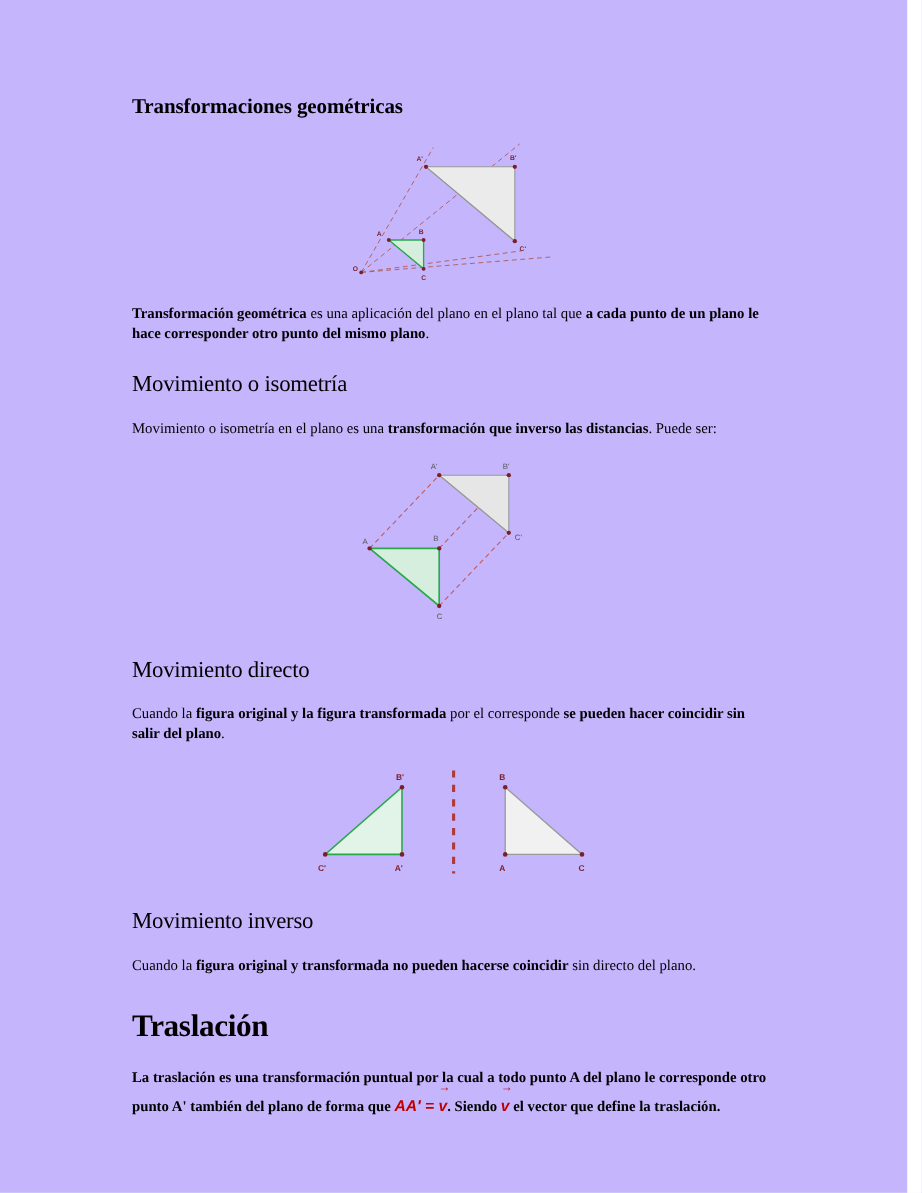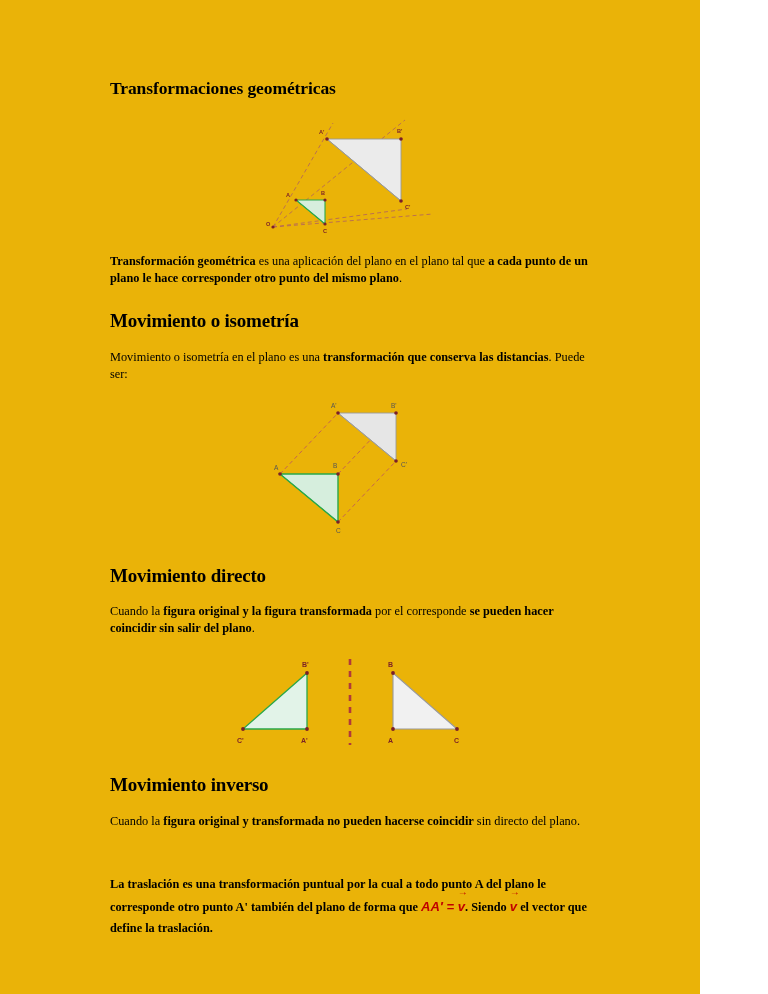--- a/index.html
+++ b/index.html
@@ -9,40 +9,40 @@
     background: #ffffff;
   }
   body {
     width: 768px;
     height: 994px;
     font-family: "Liberation Serif", "DejaVu Serif", serif;
     color: #000000;
     overflow: hidden;
   }
   .page {
-    width: 700px;
+    width: 756px;
     height: 994px;
     position: relative;
-    background: #eab308;
+    background: #c4b5fd;
     box-sizing: border-box;
     padding: 0 110px 0 110px;
   }
   .content {
     padding-top: 78px;
   }
   h1.title {
     font-size: 17.5px;
     font-weight: bold;
     margin: 0 0 0 0;
     letter-spacing: -0.1px;
     line-height: 1.2;
   }
   h2.heading {
     font-size: 19px;
-    font-weight: bold;
+    font-weight: normal;
     margin: 0;
     line-height: 1.25;
     letter-spacing: -0.2px;
   }
   h1.bigheading {
     font-size: 26px;
     font-weight: bold;
     margin: 0;
     line-height: 1.2;
     letter-spacing: -0.3px;
@@ -146,21 +146,21 @@
     <div class="sp-fig-para"></div>
 
     <p class="para"><b>Transformación geométrica</b><span> es una aplicación del plano en el plano tal que </span><b>a cada punto de un plano le hace corresponder otro punto del mismo plano</b><span>.</span></p>
 
     <div class="sp-para-head"></div>
 
     <h2 class="heading">Movimiento o isometría</h2>
 
     <div class="sp-head-para"></div>
 
-    <p class="para"><span>Movimiento o isometría en el plano es una </span><b>transformación que conserva las distancias</b><span>. Puede ser:</span></p>
+    <p class="para"><span>Movimiento o isometría en el plano es una </span><b>transformación que inverso las distancias</b><span>. Puede ser:</span></p>
 
     <div class="sp-para-fig"></div>
 
     <div class="figwrap">
       <svg class="fig" width="180" height="145" viewBox="0 0 180 145">
 
         <g stroke="#c05a5a" stroke-width="0.9" stroke-dasharray="4,3" fill="none">
           <line x1="20" y1="77" x2="78" y2="16"></line>
           <line x1="78" y1="77" x2="136" y2="16"></line>
           <line x1="78" y1="125" x2="136" y2="64"></line>
@@ -232,19 +232,20 @@
     <div class="sp-fig-head"></div>
 
     <h2 class="heading">Movimiento inverso</h2>
 
     <div class="sp-head-para"></div>
 
     <p class="para"><span>Cuando la </span><b>figura original y transformada no pueden hacerse coincidir</b><span> sin directo del plano.</span></p>
 
     <div style="height:26px"></div>
 
+    <h1 class="bigheading">Traslación</h1>
 
     <div style="height:18px"></div>
 
     <p class="para" style="line-height:1.65"><b>La traslación es una transformación puntual por la cual a todo punto A del plano le corresponde otro punto A' también del plano de forma que </b><span class="formula"><span>AA′ =</span> <span class="vec"><span class="arrow">→</span><span>v</span></span></span><b>. Siendo </b><span class="formula"><span class="vec"><span class="arrow">→</span><span>v</span></span></span><b> el vector que define la traslación.</b></p>
 
   </div>
 </div>
 
 </body></html>

